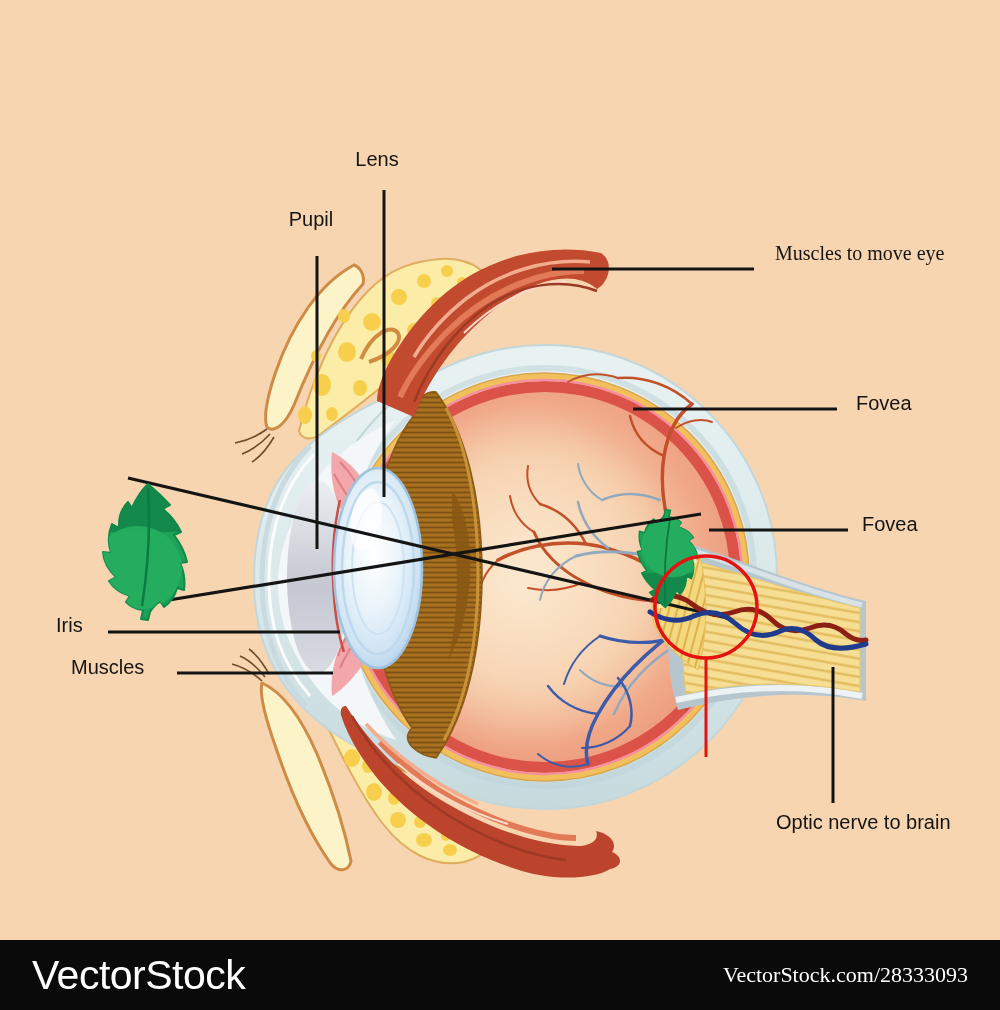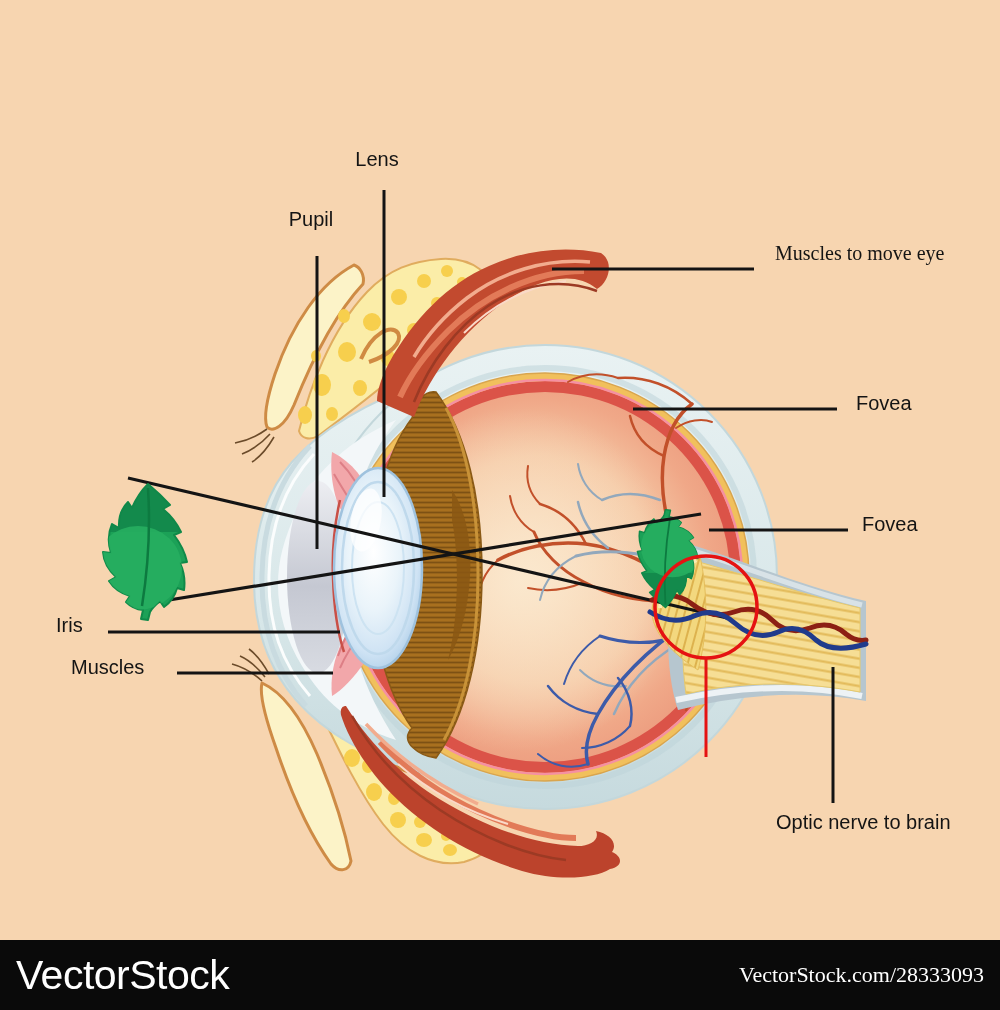--- a/index.html
+++ b/index.html
@@ -13,21 +13,21 @@
   html,body{margin:0;padding:0;}
   .page{position:relative;width:1000px;height:1010px;background:var(--bg);
         overflow:hidden;font-family:"Liberation Sans",sans-serif;}
   .title{position:absolute;top:36px;left:0;width:1000px;text-align:center;margin:0;
          font-size:61px;font-weight:bold;letter-spacing:-1px;color:var(--title-text);}
   .art{position:absolute;left:0;top:0;width:1000px;height:1010px;}
   .lbl{position:absolute;font-size:20px;line-height:1.22;color:var(--label-text);z-index:5;}
   .lbl.center{transform:translateX(-50%);white-space:nowrap;}
   .footer{position:absolute;left:0;top:940px;width:1000px;height:70px;
           background:var(--footer-bg);display:flex;align-items:center;
-          justify-content:space-between;box-sizing:border-box;padding:0 16px;z-index:6;}
+          justify-content:space-between;box-sizing:border-box;padding:0 32px;z-index:6;}
   .brand{color:var(--footer-text);font-size:41px;letter-spacing:-0.5px;}
   .credit{color:var(--footer-text);font-size:22px;font-family:Liberation Serif, serif;}
 </style>
 </head>
 <body>
 
 <div class="page">
 
 
   <svg class="art" viewBox="0 0 1000 1010">

